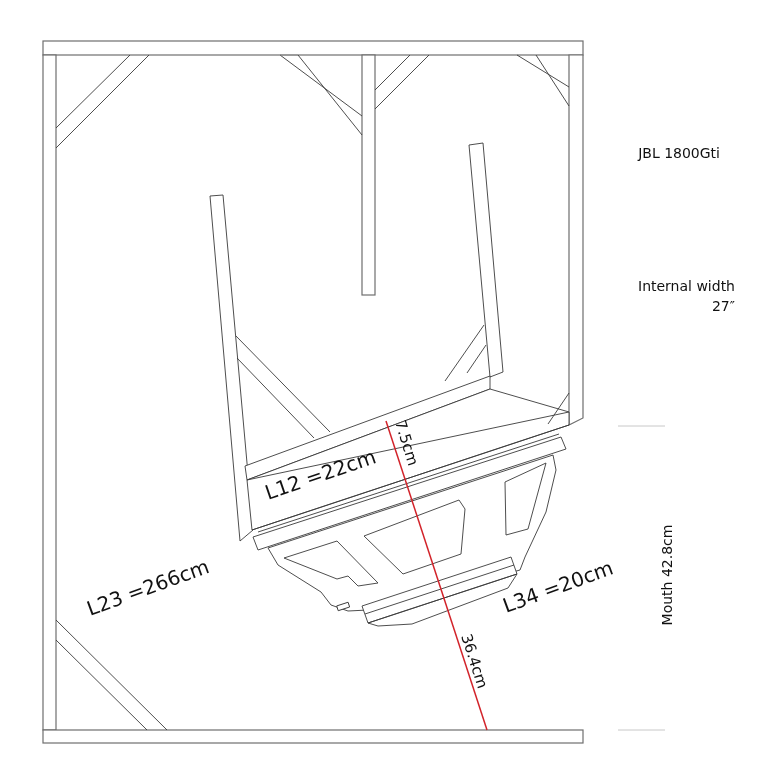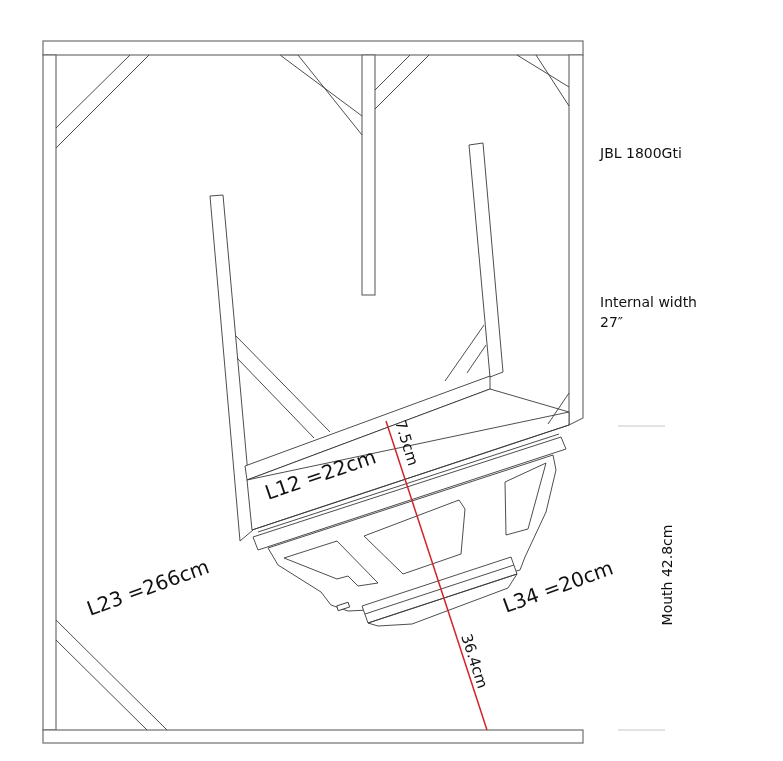--- a/index.html
+++ b/index.html
@@ -1,21 +1,21 @@
 <!DOCTYPE html>
 <html><head>
 <meta charset="utf-8">
 <style>
   html, body { margin: 0; padding: 0; background: #ffffff; }
   body { width: 783px; height: 761px; position: relative; overflow: hidden;
          font-family: "DejaVu Sans", sans-serif; }
   #diagram { position: absolute; left: 0; top: 0; }
   .label { font-family: "DejaVu Sans", sans-serif; fill: #111111; }
   .side-label { position: absolute; color: #111111; font-family: "DejaVu Sans", sans-serif;
-                font-size: 14px; text-align: left; line-height: 20px; }
+                font-size: 14px; text-align: right; line-height: 20px; }
   .mouth-label { position: absolute; color: #111111; font-family: "DejaVu Sans", sans-serif;
                  font-size: 14px; white-space: nowrap; transform-origin: center center; }
 </style>
 </head>
 <body>
 
 <svg id="diagram" width="783" height="761" viewBox="0 0 783 761" xmlns="http://www.w3.org/2000/svg">
 
   <g fill="#ffffff" stroke="#6e6e6e" stroke-width="1.2">
     <rect x="43" y="41" width="540" height="14"></rect>
@@ -85,17 +85,17 @@
   <line x1="618" y1="730" x2="665" y2="730" stroke="#c8c8c8" stroke-width="1"></line>
 
   <text class="label" x="268" y="500" font-size="20" transform="rotate(-19 268 500)">L12 =22cm</text>
   <text class="label" x="395" y="422" font-size="15" transform="rotate(73 395 422)">7.5cm</text>
   <text class="label" x="90" y="616" font-size="20" transform="rotate(-20 90 616)">L23 =266cm</text>
   <text class="label" x="506" y="613" font-size="20" transform="rotate(-20 506 613)">L34 =20cm</text>
   <text class="label" x="461" y="636" font-size="15" transform="rotate(72 461 636)">36.4cm</text>
 </svg>
 
 <div class="side-label" style="left:600px; top:143px; width:120px;">JBL 1800Gti</div>
-<div class="side-label" style="left:600px; top:292px; width:135px;">
+<div class="side-label" style="left:600px; top:276px; width:135px;">
   <div>Internal width</div>
   <div>27″</div>
 </div>
 <div class="mouth-label" style="left:612px; top:567px; width:110px; text-align:center; transform:rotate(-90deg);">Mouth 42.8cm</div>
 
 </body></html>

